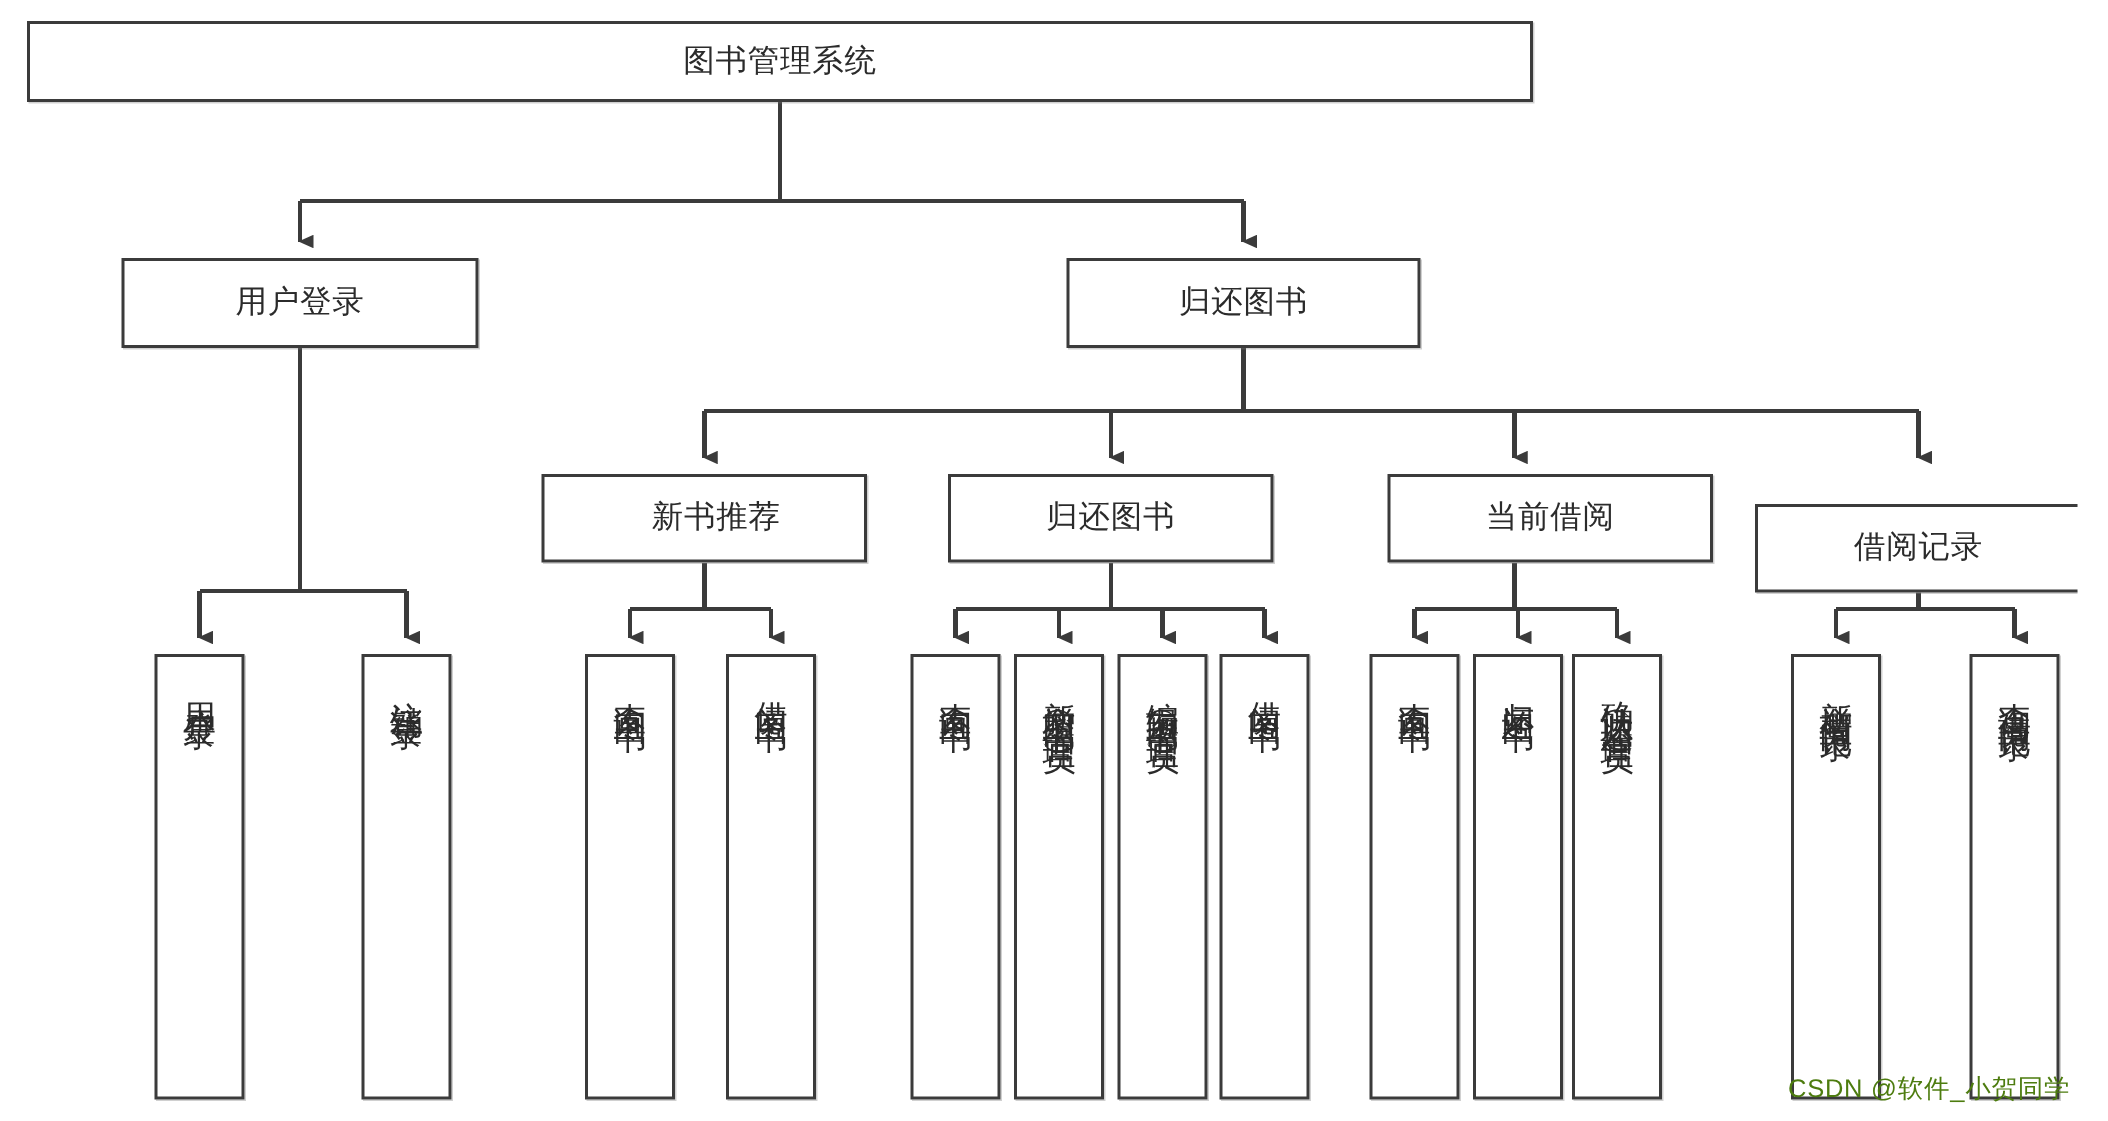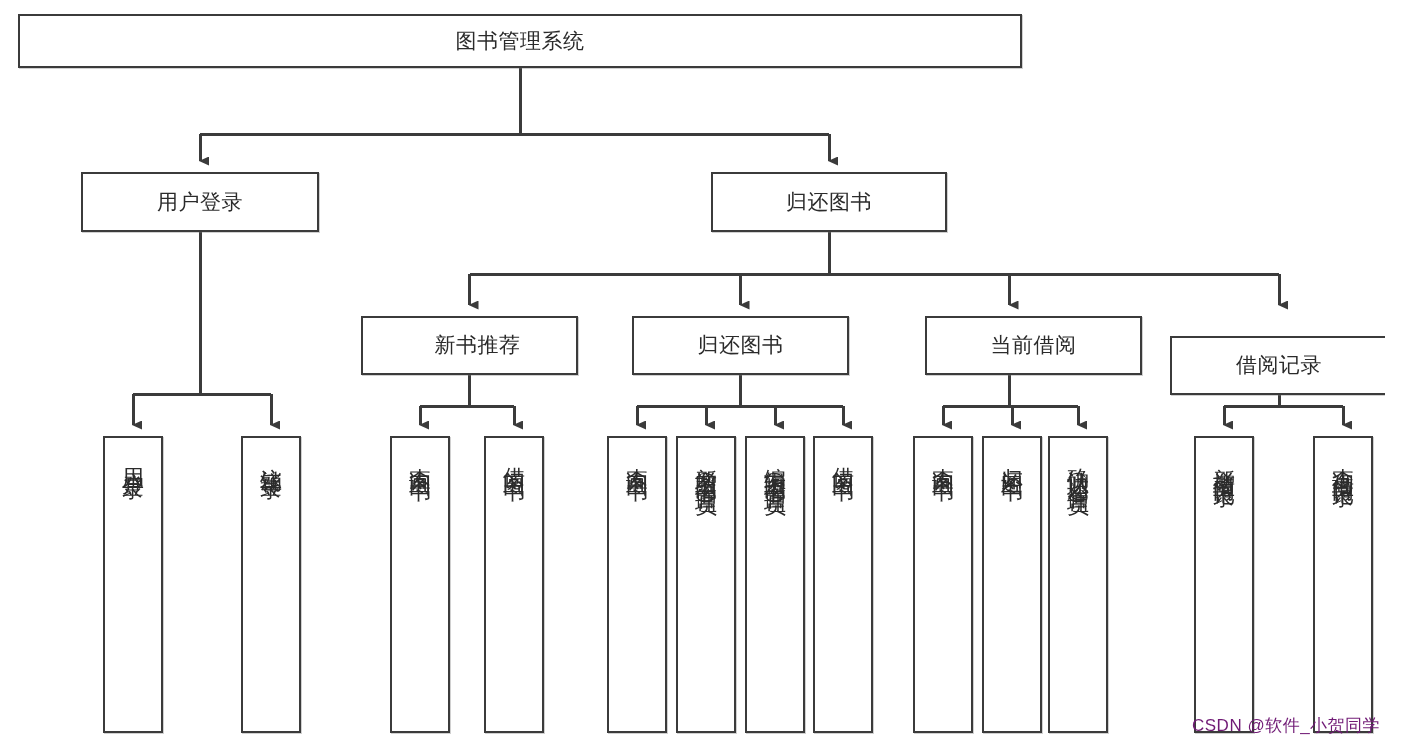--- a/index.html
+++ b/index.html
@@ -55,21 +55,21 @@
   }
   .node.vertical .node-label {
     writing-mode: vertical-rl;
     text-orientation: upright;
     font-size: 22px;
     letter-spacing: 4px;
     line-height: 1.0;
   }
   .watermark {
     position: absolute;
-    color: #701a75;
+    color: #4d7c0f;
     font-size: 17px;
     white-space: nowrap;
     user-select: none;
     letter-spacing: 0.5px;
   }
 </style>
 </head>
 <body>
 
 <div id="diagram-root">

